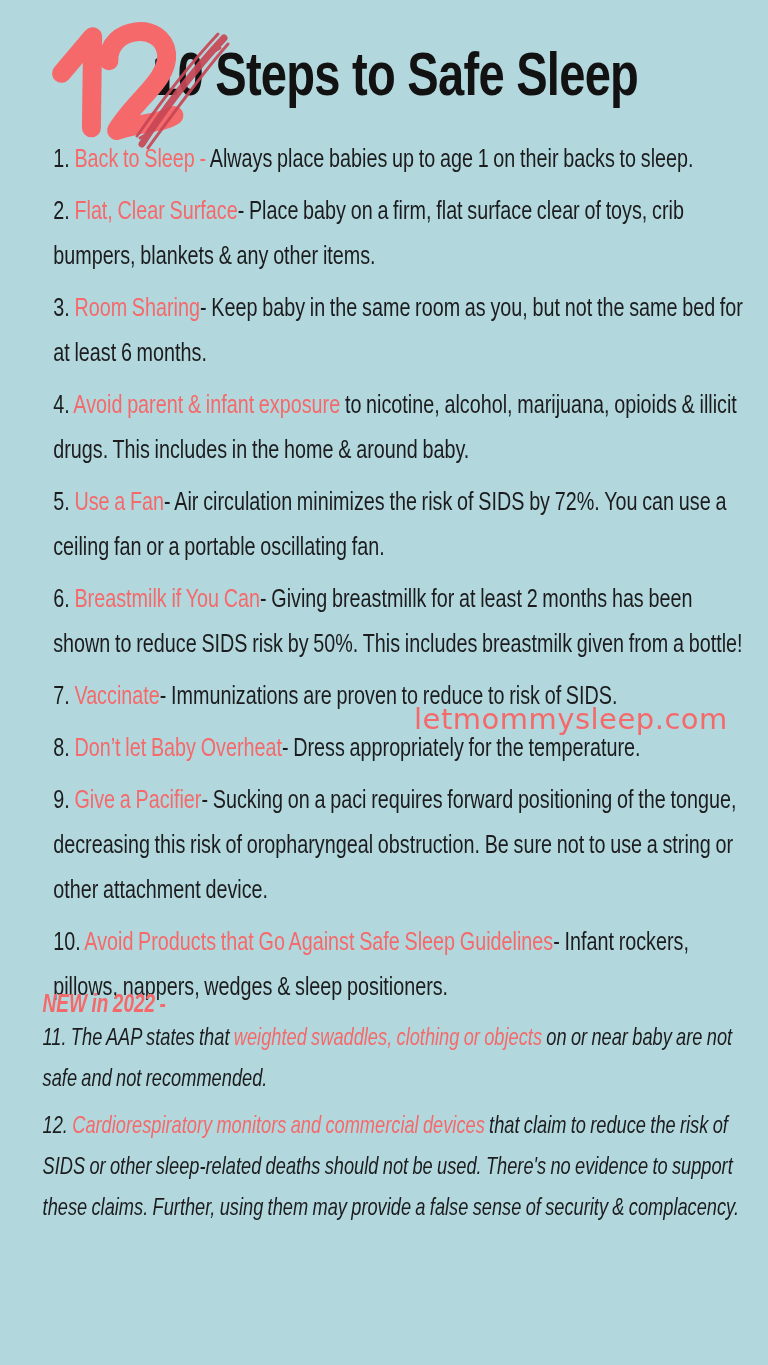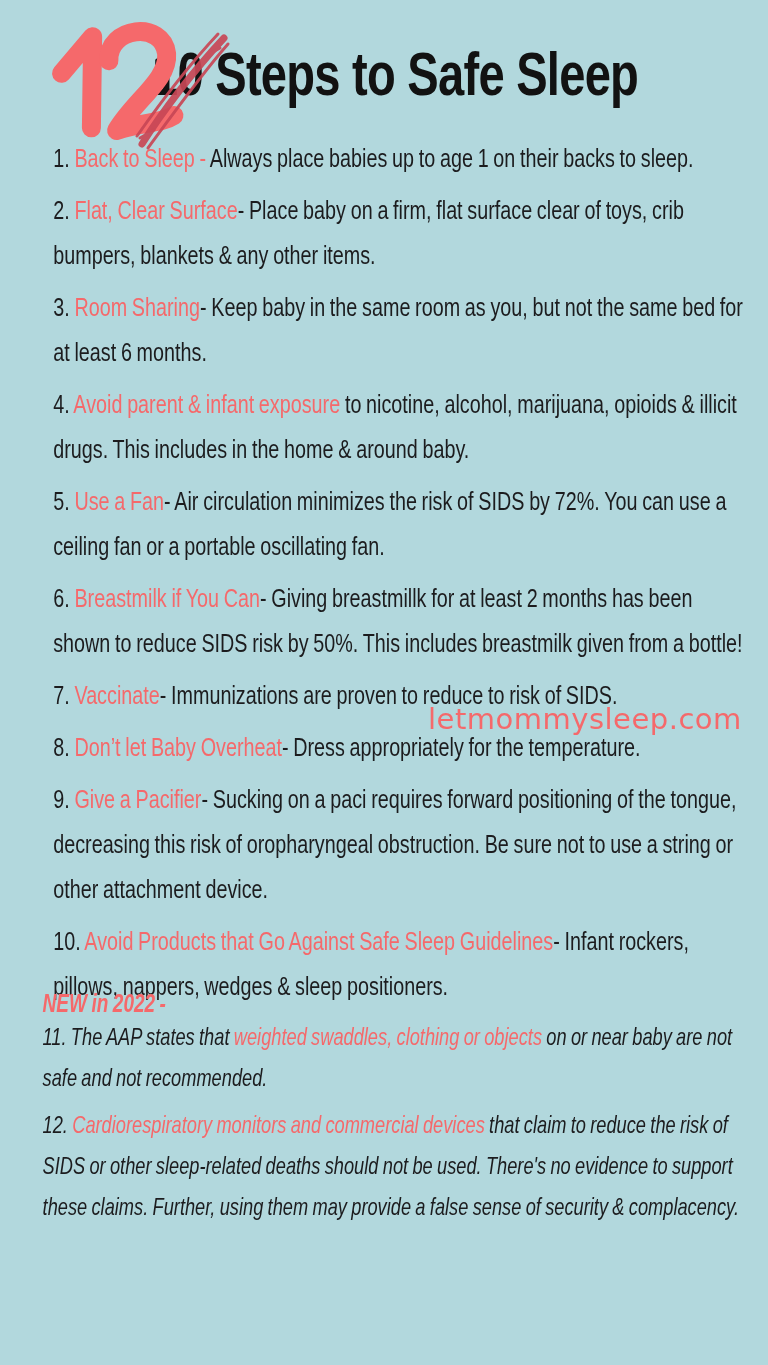--- a/index.html
+++ b/index.html
@@ -61,21 +61,21 @@
     font-size:24px;
     line-height:41px;
     padding:0 30px 0 56px;
     margin:0 0 6px 0;
     color:var(--dark);
     word-spacing:-1px;
   }
   .item-italic .seg-coral{font-style:italic;}
   .watermark{
     position:absolute;
-    left:428px;top:702px;
+    left:414px;top:702px;
     font-family:"DejaVu Sans",sans-serif;
     font-size:29px;
     letter-spacing:0.5px;
     color:var(--coral);
   }
   .hand-12{
     position:absolute;left:50px;top:20px;
     width:150px;height:122px;
     transform:rotate(-3deg);
   }

